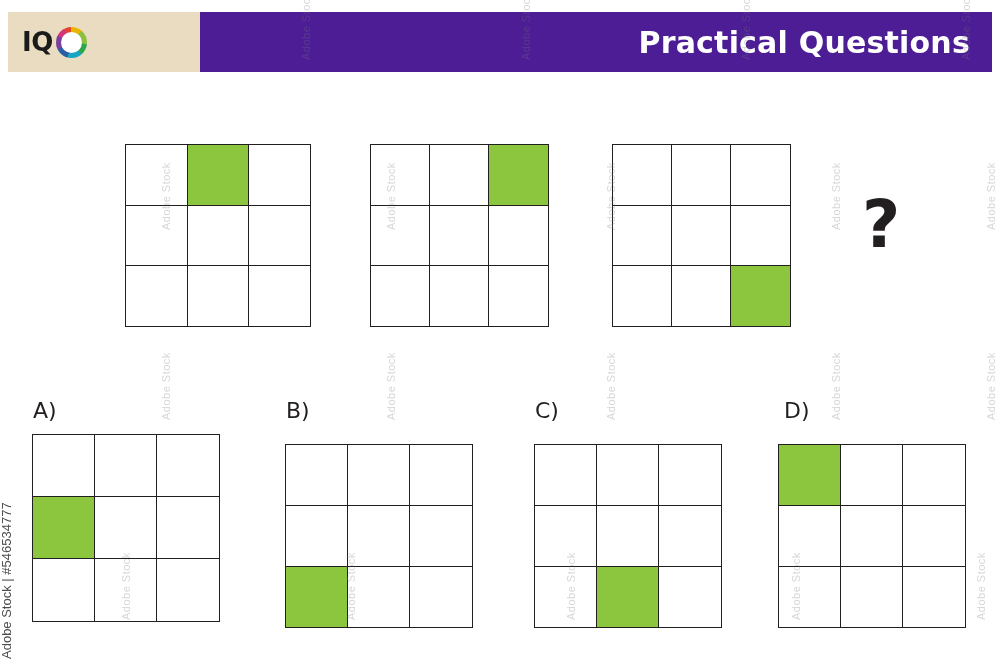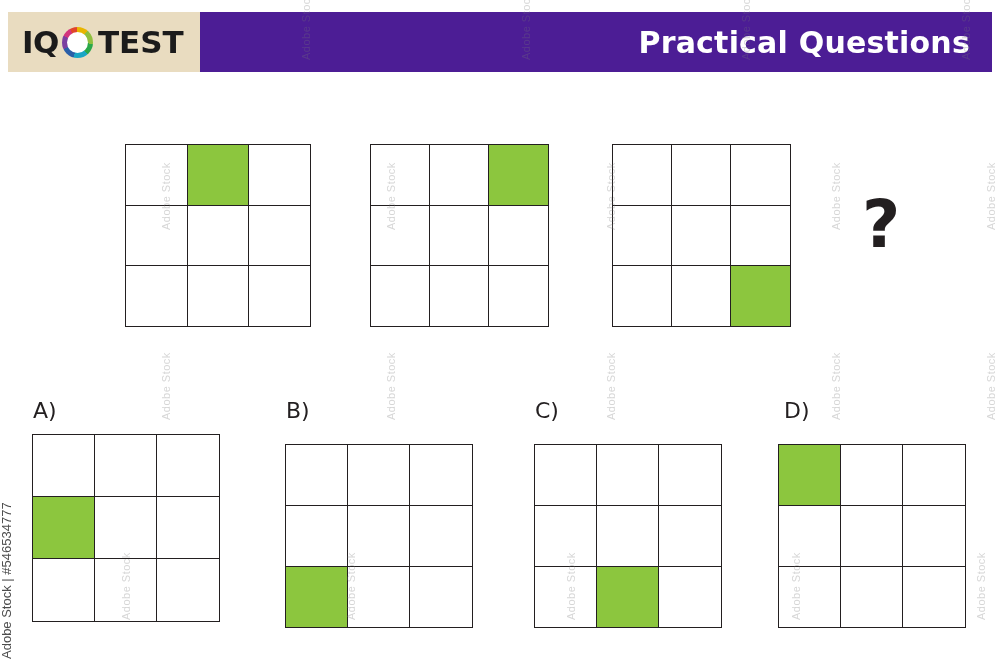--- a/index.html
+++ b/index.html
@@ -27,21 +27,21 @@
   }
   .logo-box {
     width: 192px;
     background: #e9dcc0;
     display: flex;
     align-items: center;
     padding-left: 14px;
     box-sizing: border-box;
   }
   .logo-iq {
-    font-size: 31px;
+    font-size: 26px;
     font-weight: bold;
     color: #1b1b1b;
     letter-spacing: -0.5px;
     font-family: "DejaVu Sans", sans-serif;
   }
   .logo-ring {
     width: 31px;
     height: 31px;
     border-radius: 50%;
     margin: 0 5px 0 3px;
@@ -153,21 +153,20 @@
     font-family: "Liberation Sans", sans-serif;
   }
 </style>
 </head>
 <body>
 
 <div class="header">
   <div class="logo-box">
     <span class="logo-iq">IQ</span>
     <span class="logo-ring"></span>
-    <span class="logo-test">TEST</span>
   </div>
   <div class="header-bar">
     <span class="header-title">Practical Questions</span>
   </div>
 </div>
 
 <div class="grid" style="left:126px; top:145px; width:184px; height:181px; grid-template-columns:repeat(3,1fr); grid-template-rows:repeat(3,1fr);">
     <div class="cell"></div>
     <div class="cell filled" style="background: rgb(140, 198, 62);"></div>
     <div class="cell"></div>

